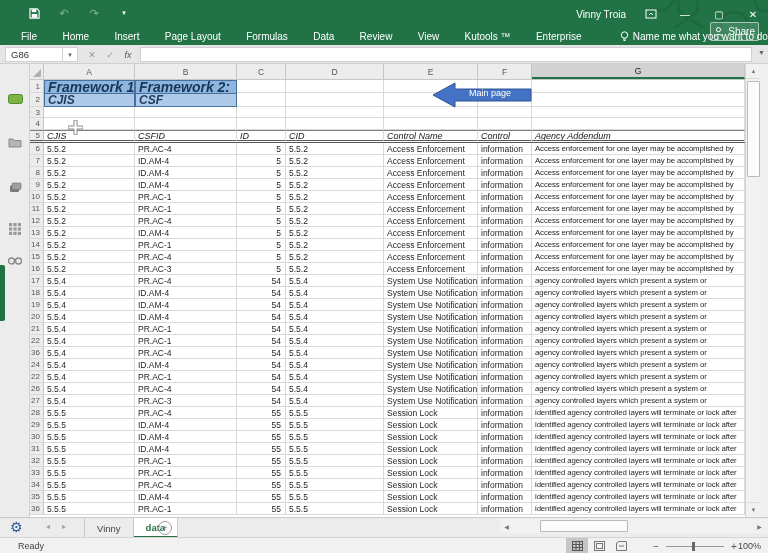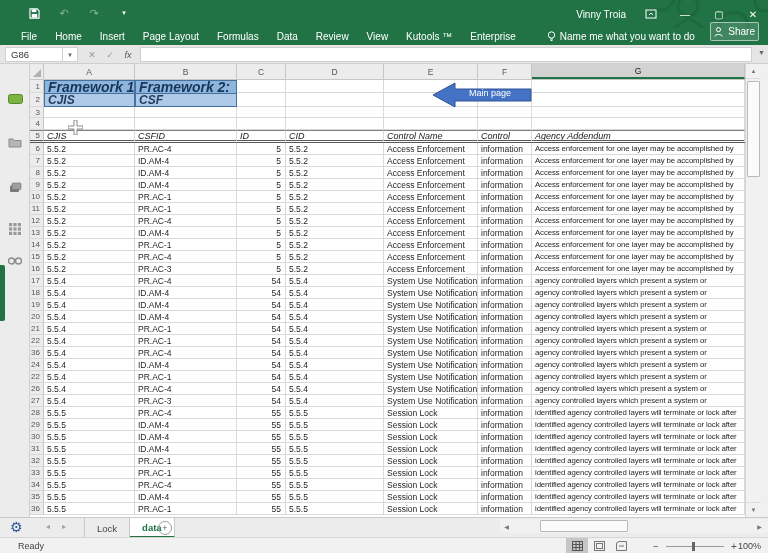--- a/index.html
+++ b/index.html
@@ -13,21 +13,21 @@
   .qat { position:absolute; left:26px; top:5px; display:flex; align-items:center; gap:14px; }
   .qat .qbtn { width:16px; height:16px; display:flex; align-items:center; justify-content:center; font-size:11px; color:#fff; }
   .qat .dim { color:rgba(255,255,255,.45); }
   .qat .caret { font-size:7px; }
   .win-title { position:absolute; left:0; right:0; top:7px; text-align:center; font-size:10.5px; color:#fff; }
   .tb-right { position:absolute; right:6px; top:0; height:28px; display:flex; align-items:center; gap:16px; }
   .user-name { font-size:10px; color:#fff; }
   .winbtn { width:18px; height:18px; display:flex; align-items:center; justify-content:center; font-size:10px; color:#fff; }
 
   
-  .menubar { position:relative; height:17px; background:#217346; display:flex; align-items:center; color:#fff; }
+  .menubar { position:relative; height:17px; background:#217346; display:flex; align-items:center; color:#fff;justify-content:space-between; }
   .menu-item { font-size:10px; padding:0 9px; height:17px; display:flex; align-items:center; white-space:nowrap; }
   .menu-item:first-child { margin-left:12px; }
   .tellme { display:flex; align-items:center; gap:4px; margin-left:22px; font-size:10px; }
   .share-btn { position:absolute; right:9px; top:-6px; height:19px; padding:0 3px; display:flex; align-items:center; gap:5px;
                background:rgba(255,255,255,.14); border:1px solid rgba(255,255,255,.55); border-radius:2px; font-size:10px; color:#fff; }
 
   
   .formula-row { height:19px; background:#e6e6e6; border-bottom:1px solid #cfcfcf; position:relative; display:flex; align-items:center; }
   .name-box { position:absolute; left:5px; top:2px; width:58px; height:15px; background:#fff; border:1px solid #d0d0d0; font-size:9.5px; color:#333; padding-left:5px; display:flex; align-items:center; }
   .name-caret { position:absolute; left:63px; top:2px; width:15px; height:15px; background:#fff; border:1px solid #d0d0d0; border-left:none; font-size:6px; color:#666; display:flex; align-items:center; justify-content:center; }
@@ -629,21 +629,21 @@
       </svg>
   </div>
 
   <div class="tabrow">
     <span class="gear">⚙</span>
     <span class="sheet-nav">
       <span>◂</span>
       <span>▸</span>
     </span>
     <div class="tabs">
-      <span class="sheet-tab first">Lock</span>
+      <span class="sheet-tab first">Vinny</span>
       <span class="sheet-tab active">data</span>
     </div>
     <span class="new-sheet">+</span>
     <div class="hscroll">
       <span class="hs-btn" style="left:0">◀</span>
       <div class="hs-thumb"></div>
       <span class="hs-btn" style="right:2px">▶</span>
     </div>
   </div>
 

